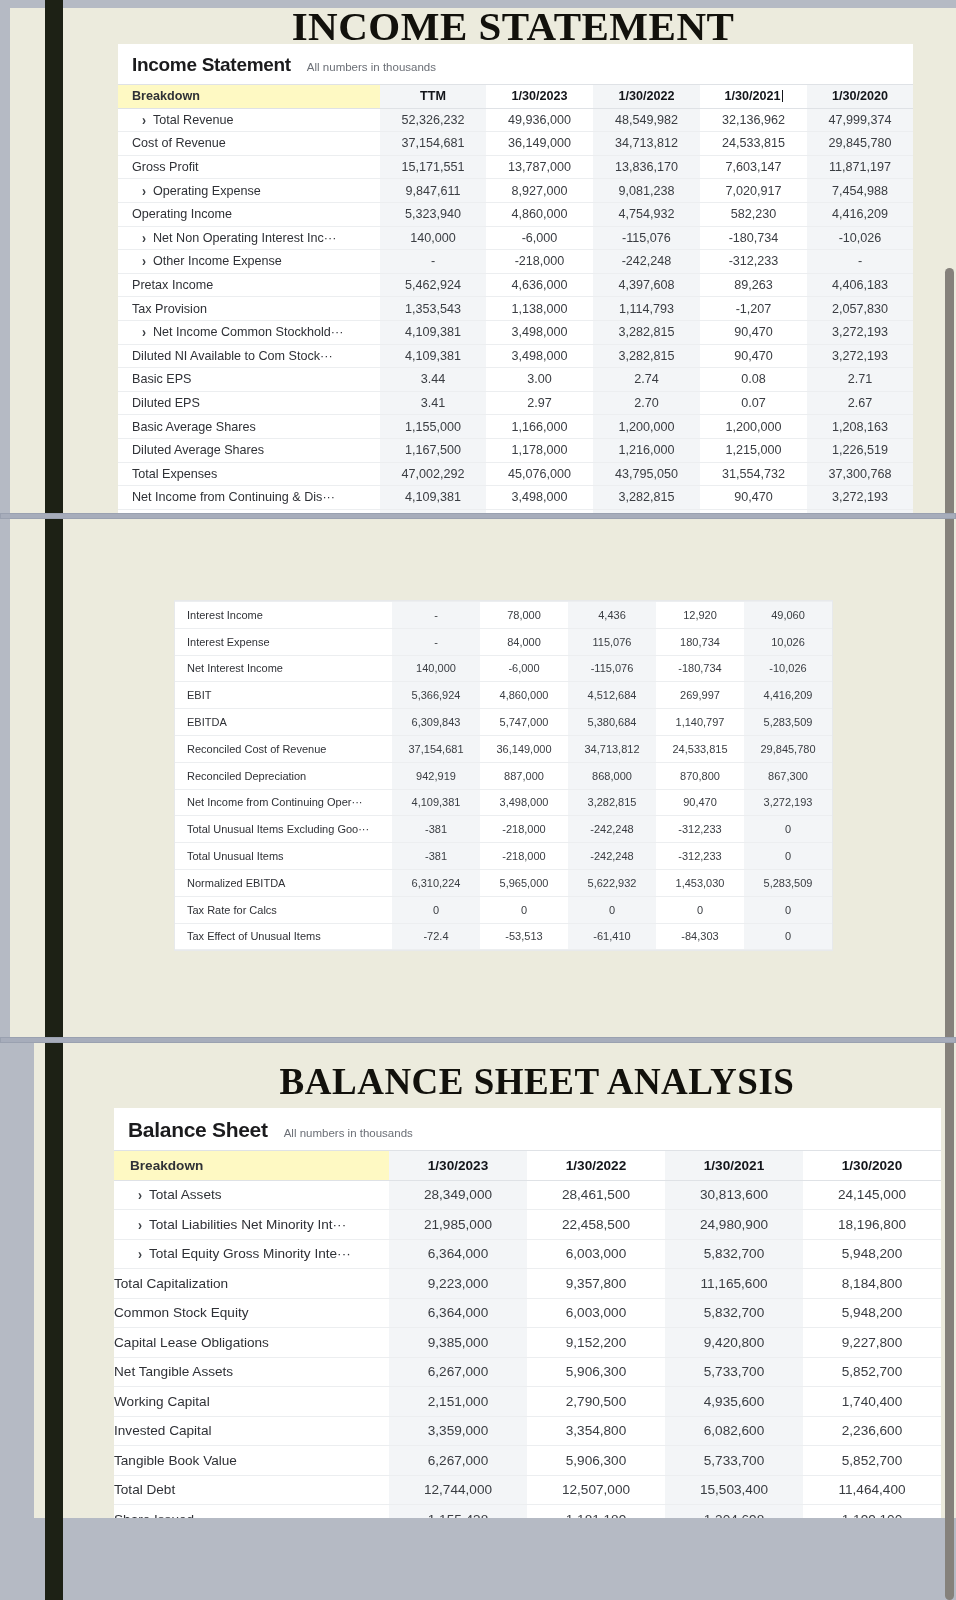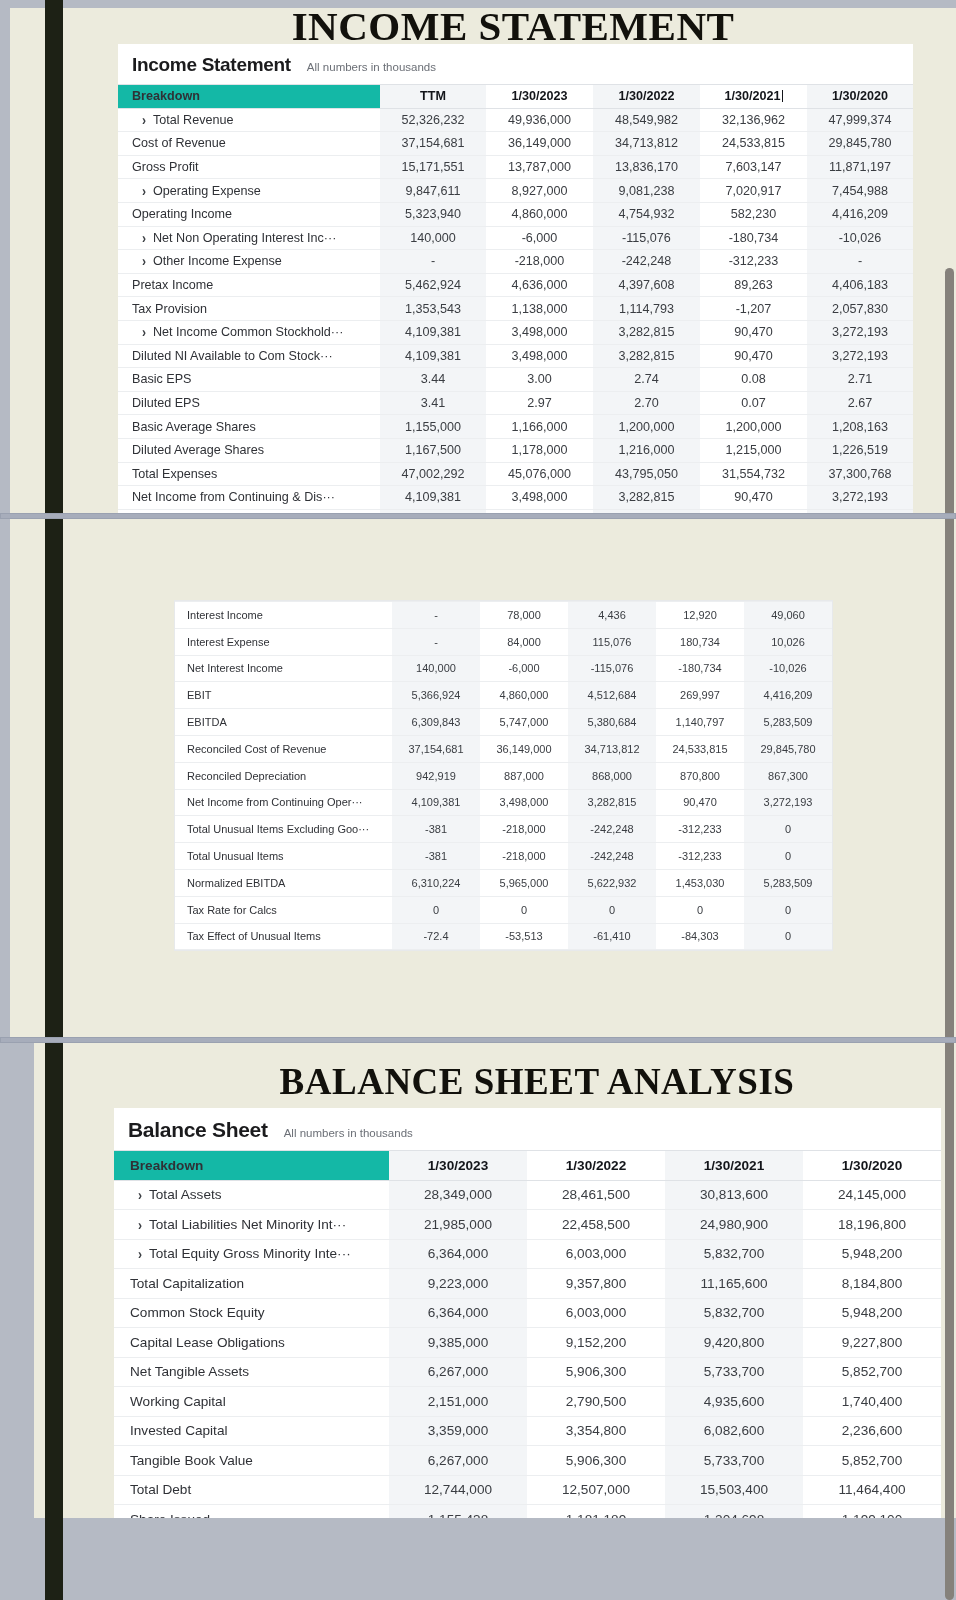--- a/index.html
+++ b/index.html
@@ -151,21 +151,21 @@
     color: #2f3136;
   }
   table.fin td.num, table.fin th.num {
     text-align: center;
   }
   table.fin td.num { color: #3a3d42; }
   
   table.fin .shade { background: #f3f5f7; }
   table.fin .plain { background: #ffffff; }
   table.fin .lbl   { background: #ffffff; }
-  table.fin th.lbl { background: #14b8a6; }
+  table.fin th.lbl { background: #fef9c3; }
 
   .chev {
     display: inline-block;
     margin-right: 7px;
     color: #3a3d42;
     font-size: 12px;
     font-weight: bold;
     transform: scaleY(1.15);
   }
   .indent { padding-left: 24px !important; }
@@ -200,21 +200,21 @@
   
   #table-balance { left: 80px; top: 65px; width: 827px; }
   #table-balance .fin-card-title { font-size: 21px; }
   #table-balance table.fin { width: 827px; font-size: 13.6px; }
   #table-balance .c0 { width: 275px; }
   #table-balance .c1 { width: 138px; }
   #table-balance .c2 { width: 138px; }
   #table-balance .c3 { width: 138px; }
   #table-balance .c4 { width: 138px; }
   #table-balance table.fin th, #table-balance table.fin td { height: 28.5px; }
-  #table-balance table.fin td.lbl { padding-left: 16px; }
+  #table-balance table.fin td.lbl { padding-left: 0; }
   #table-balance table.fin th.lbl { padding-left: 16px; }
 
   
   .caret {
     display: inline-block;
     width: 1px;
     height: 12px;
     background: #13151a;
     vertical-align: -2px;
     margin-left: 1px;

